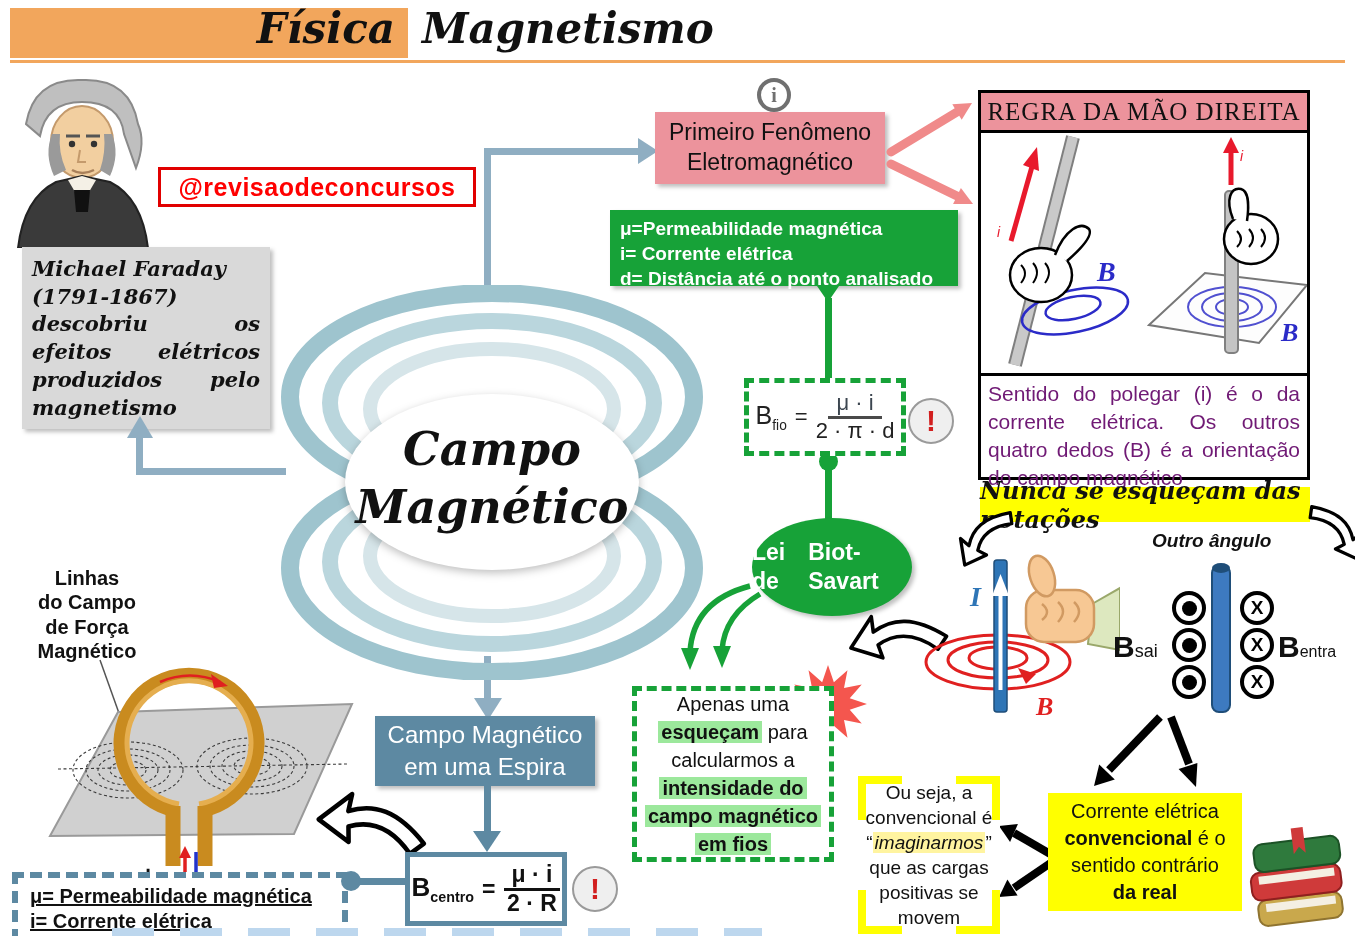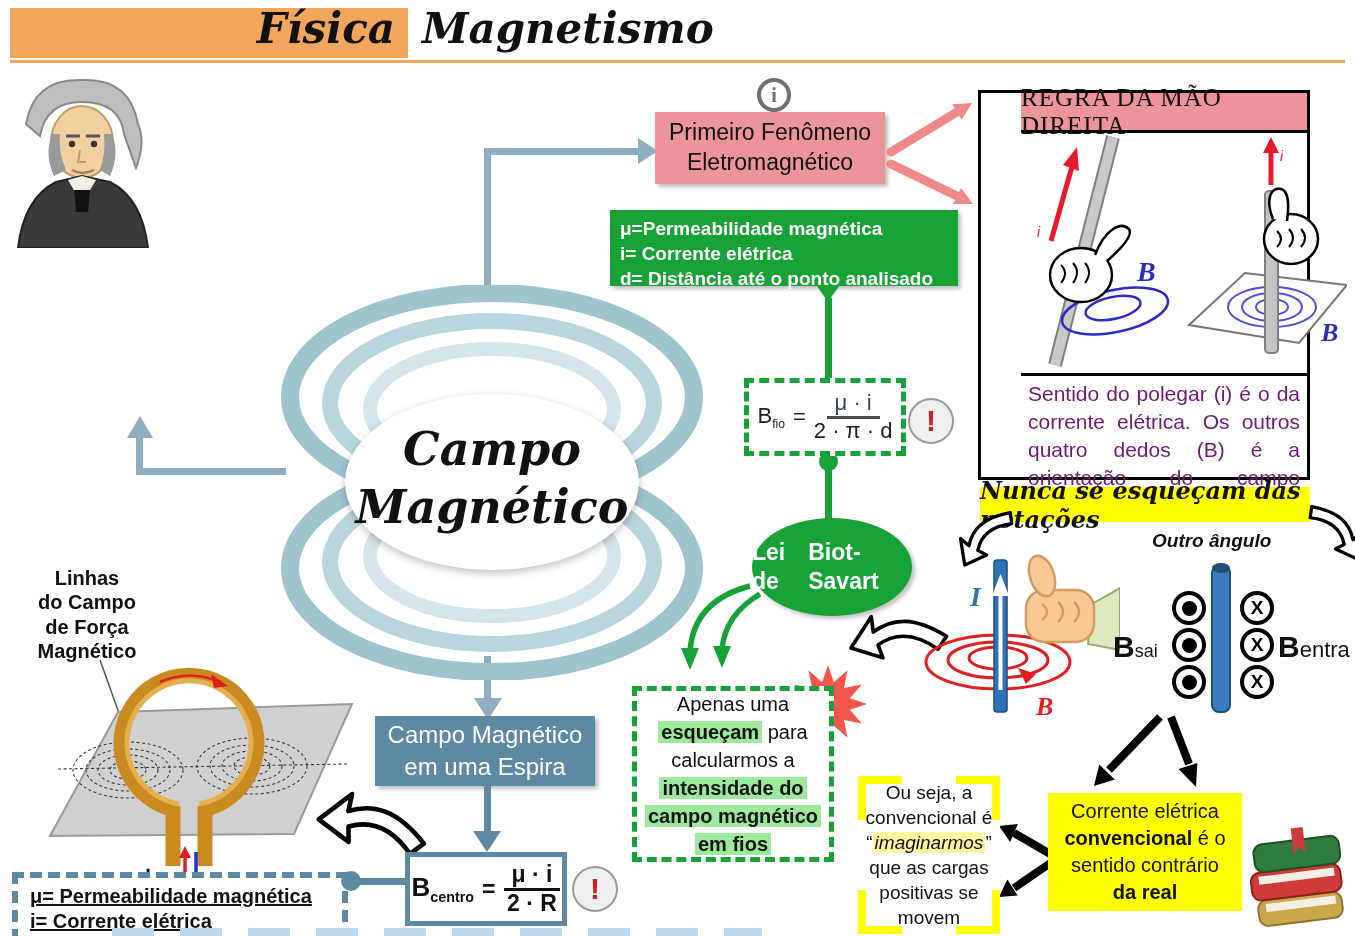--- a/index.html
+++ b/index.html
@@ -47,21 +47,42 @@
     <line x1="78" y1="64" x2="92" y2="64" stroke="#555" stroke-width="3"></line>
     <circle cx="64" cy="72" r="3.2" fill="#333"></circle>
       <circle cx="86" cy="72" r="3.2" fill="#333"></circle>
     <path d="M72 78 L 70 90 L 78 90" fill="none" stroke="#C49A6C" stroke-width="2"></path>
     <path d="M64 98 Q 74 104 86 98" fill="none" stroke="#A9805A" stroke-width="2.5"></path>
     <path d="M10 176 Q 16 126 48 110 L 74 104 L 102 110 Q 134 126 140 176 Z" fill="#3A3A3A" stroke="#222" stroke-width="2"></path>
     <path d="M60 108 L 74 132 L 88 108 L 74 104 Z" fill="#F4F0E6"></path>
     <path d="M66 118 L 82 118 L 80 140 L 68 140 Z" fill="#111"></path>
   </svg>
 
-
+  <div class="abs comic" style="left:158px;top:167px;width:312px;height:34px;border:3px solid #E10000;
+              display:flex;align-items:center;justify-content:center;">
+    <span style="color:#FF0000;font-weight:bold;font-size:25px;letter-spacing:.5px;">@revisaodeconcursos</span>
+  </div>
+
+  <div class="abs script shadow" style="left:22px;top:247px;width:228px;background:#D9D9D9;padding:8px 10px;font-size:21px;line-height:1.32;color:#111;">
+    <div>Michael Faraday</div>
+    <div>(1791-1867)</div>
+    <div style="display:flex;justify-content:space-between;">
+      <span>descobriu</span>
+        <span>os</span>
+      </div>
+    <div style="display:flex;justify-content:space-between;">
+      <span>efeitos</span>
+        <span>elétricos</span>
+      </div>
+    <div style="display:flex;justify-content:space-between;">
+      <span>produzidos</span>
+        <span>pelo</span>
+      </div>
+    <div>magnetismo</div>
+  </div>
 
   <div class="abs" style="left:484px;top:148px;width:7px;height:152px;background:#8FAEC2;"></div>
   <div class="abs" style="left:484px;top:148px;width:156px;height:7px;background:#8FAEC2;"></div>
   <div class="abs" style="left:638px;top:138px;width:0;height:0;border-top:13px solid transparent;border-bottom:13px solid transparent;border-left:20px solid #8FAEC2;"></div>
   <div class="abs" style="left:136px;top:468px;width:150px;height:7px;background:#8FAEC2;"></div>
   <div class="abs" style="left:136px;top:438px;width:7px;height:34px;background:#8FAEC2;"></div>
   <div class="abs" style="left:127px;top:416px;width:0;height:0;border-left:13px solid transparent;border-right:13px solid transparent;border-bottom:22px solid #8FAEC2;"></div>
   <div class="abs" style="left:484px;top:656px;width:7px;height:46px;background:#8FAEC2;"></div>
   <div class="abs" style="left:474px;top:698px;width:0;height:0;border-left:14px solid transparent;border-right:14px solid transparent;border-top:22px solid #8FAEC2;"></div>
 
@@ -105,21 +126,21 @@
   </div>
   <div class="abs" style="left:817px;top:286px;width:0;height:0;border-left:11px solid transparent;border-right:11px solid transparent;border-top:16px solid #17A238;"></div>
 
   <div class="abs" style="left:825px;top:298px;width:7px;height:82px;background:#17A238;"></div>
   <div class="abs" style="left:825px;top:456px;width:7px;height:64px;background:#17A238;"></div>
   <div class="abs" style="left:819px;top:452px;width:19px;height:19px;border-radius:50%;background:#17A238;"></div>
 
   <div class="abs" style="left:744px;top:378px;width:162px;height:78px;background:#fff;border:5px dashed #17A238;
               box-sizing:border-box;display:flex;align-items:center;justify-content:center;">
     <div class="formula comic" style="font-size:22px;color:#222;">
-      <span style="font-size:22px;"><span>B</span><sub class="small">fio</sub></span>
+      <span style="font-size:25px;"><span>B</span><sub class="small">fio</sub></span>
       <span>=</span>
       <span class="frac">
         <span class="num" style="color:#3c4650;">μ · i</span>
         <span>2 · π · d</span>
       </span>
     </div>
   </div>
   <div class="abs exclbadge" style="left:908px;top:398px;">
     <span>!</span>
   </div>
@@ -150,21 +171,21 @@
               box-sizing:border-box;display:flex;flex-direction:column;align-items:center;justify-content:center;
               font-size:20px;line-height:28px;color:#111;text-align:center;">
     <div>Apenas uma</div>
     <div><span class="hl-green" style="font-weight:bold;">esqueçam</span><span> para</span></div>
     <div>calcularmos a</div>
     <div><span class="hl-green" style="font-weight:bold;">intensidade do</span></div>
     <div><span class="hl-green" style="font-weight:bold;">campo magnético</span></div>
     <div><span class="hl-green" style="font-weight:bold;">em fios</span></div>
   </div>
 
-  <div class="abs" style="left:978px;top:90px;width:332px;height:390px;border:3px solid #000;box-sizing:border-box;background:#fff;padding-left:40px;">
+  <div class="abs" style="left:978px;top:90px;width:332px;height:390px;border:3px solid #000;box-sizing:border-box;background:#fff;">
     <div class="serif" style="height:37px;background:#EC939C;border-bottom:3px solid #000;display:flex;align-items:center;justify-content:center;">
       <span style="font-size:25px;letter-spacing:1px;color:#111;">REGRA DA MÃO DIREITA</span>
     </div>
     <svg width="326" height="236" viewBox="0 0 326 236">
 
       <line x1="92" y1="4" x2="34" y2="232" stroke="#7f7f7f" stroke-width="14"></line>
       <line x1="92" y1="4" x2="34" y2="232" stroke="#C9C9C9" stroke-width="10"></line>
       <line x1="30" y1="108" x2="52" y2="30" stroke="#E8192C" stroke-width="5"></line>
       <polygon points="56,14 42,32 58,38" fill="#E8192C"></polygon>
       <text x="16" y="104" font-size="14" font-style="italic" fill="#E8192C">i</text>
@@ -240,21 +261,21 @@
   <div class="abs notcirc" style="left:1240px;top:628px;">
       <span style="font-weight:bold;font-size:19px;">X</span>
     </div>
   <div class="abs notcirc" style="left:1240px;top:665px;">
       <span style="font-weight:bold;font-size:19px;">X</span>
     </div>
   <div class="abs comic" style="left:1113px;top:630px;color:#111;">
     <span style="font-size:30px;font-weight:bold;">B</span><span style="font-size:18px;">sai</span>
   </div>
   <div class="abs comic" style="left:1278px;top:630px;color:#111;">
-    <span style="font-size:30px;font-weight:bold;">B</span><span style="font-size:22px;">entra</span>
+    <span style="font-size:30px;font-weight:bold;">B</span><span style="font-size:16px;">entra</span>
   </div>
 
   <svg class="abs" style="left:1085px;top:712px;" width="135" height="88" viewBox="0 0 135 88">
     <line x1="75" y1="5" x2="24" y2="58" stroke="#000" stroke-width="8"></line>
     <polygon points="9,74 14.2,52.4 29.8,67.6" fill="#000"></polygon>
     <line x1="86" y1="5" x2="104" y2="52" stroke="#000" stroke-width="8"></line>
     <polygon points="111,75 93.6,57.1 112.4,50.9" fill="#000"></polygon>
   </svg>
 
   <svg class="abs" style="left:996px;top:800px;" width="62" height="106" viewBox="0 0 62 106">

